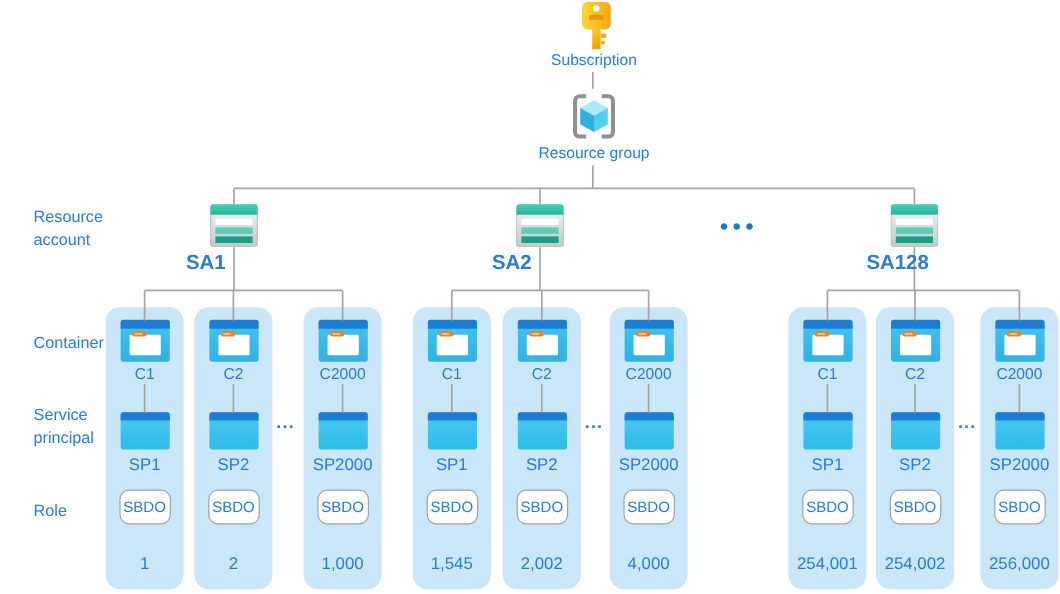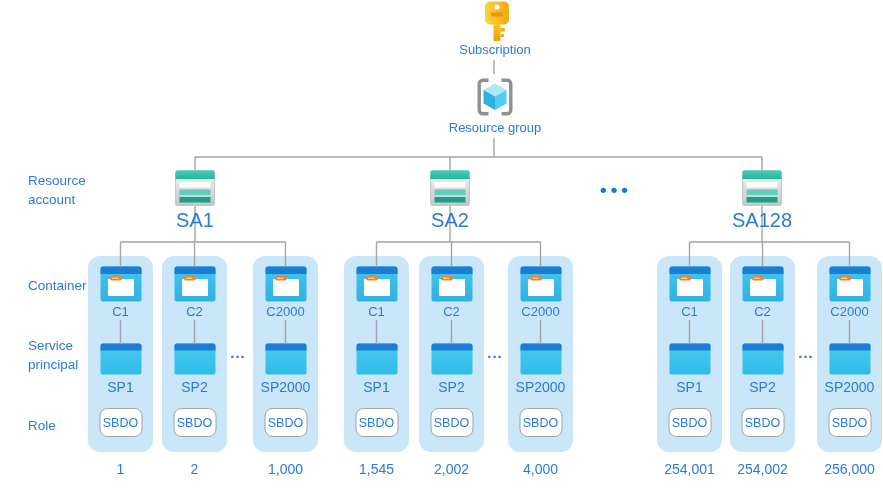--- a/index.html
+++ b/index.html
@@ -9,23 +9,23 @@
   }
   html,body{margin:0;padding:0;background:#fff;}
   .canvas{
     position:relative;width:883px;height:495px;background:#fff;overflow:hidden;
     font-family:"Liberation Sans",sans-serif;
   }
   .lines{position:absolute;left:0;top:0;width:883px;height:495px;z-index:2;pointer-events:none;}
   .icon{position:absolute;z-index:3;}
   .node-label{position:absolute;z-index:3;color:var(--blue);font-size:13px;text-align:center;}
   .row-label{position:absolute;z-index:3;color:var(--blue);font-size:13.5px;line-height:1.42;}
-  .sa-label{position:absolute;z-index:3;top:209px;width:80px;text-align:center;color:var(--blue);font-size:20px;}
+  .sa-label{position:absolute;z-index:3;top:209px;width:80px;color:var(--blue);font-size:17px;font-weight:bold;}
   .sa-dots{position:absolute;z-index:3;top:179px;left:594px;width:44px;text-align:center;color:#0E7CD9;font-size:19px;font-weight:bold;letter-spacing:4px;}
-  .card{position:absolute;z-index:1;top:256px;width:65px;height:196px;background:var(--cardbg);border-radius:12px;}
+  .card{position:absolute;z-index:1;top:256px;width:65px;height:235px;background:var(--cardbg);border-radius:12px;}
   .ic-container{position:absolute;z-index:3;top:10px;left:50%;transform:translateX(-50%);width:42px;height:36px;}
   .c-label{position:absolute;z-index:3;top:48px;width:100%;text-align:center;color:var(--blue);font-size:13px;}
   .ic-sp{position:absolute;z-index:3;top:87px;left:50%;transform:translateX(-50%);width:42px;height:32px;}
   .sp-label{position:absolute;z-index:3;top:123px;width:100%;text-align:center;color:var(--blue);font-size:14px;}
   .role-box{position:absolute;z-index:3;top:152px;left:50%;transform:translateX(-50%);width:41px;height:27px;
     background:#fff;border:1.5px solid #9EA4A9;border-radius:8px;display:flex;align-items:center;justify-content:center;
     color:var(--blue);font-size:12.5px;}
   .card-dots{position:absolute;z-index:3;top:344px;width:30px;text-align:center;color:var(--blue);font-weight:bold;font-size:15px;letter-spacing:1px;}
   .assign{position:absolute;z-index:3;top:461px;width:90px;text-align:center;color:var(--blue);font-size:14px;}
   .defs{position:absolute;width:0;height:0;}

